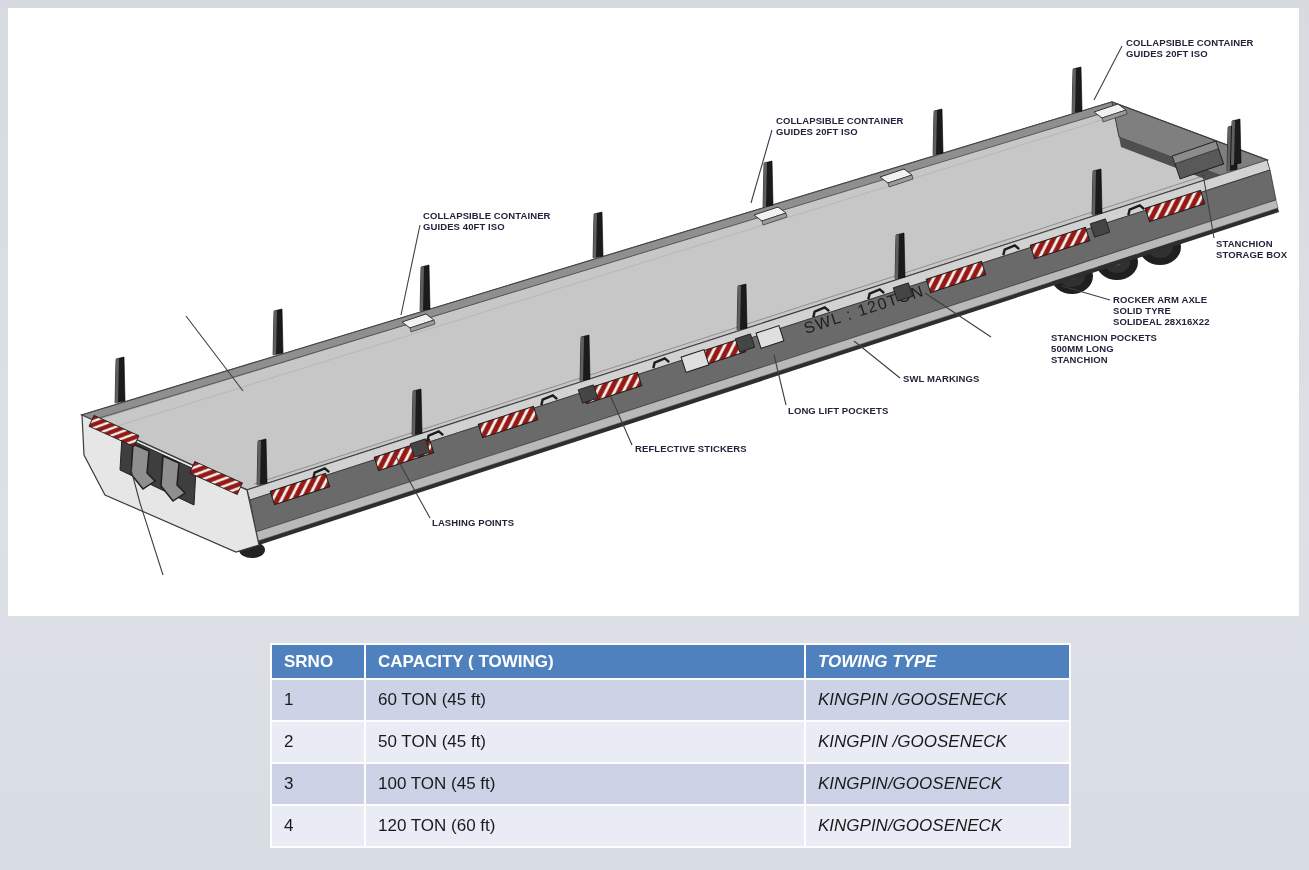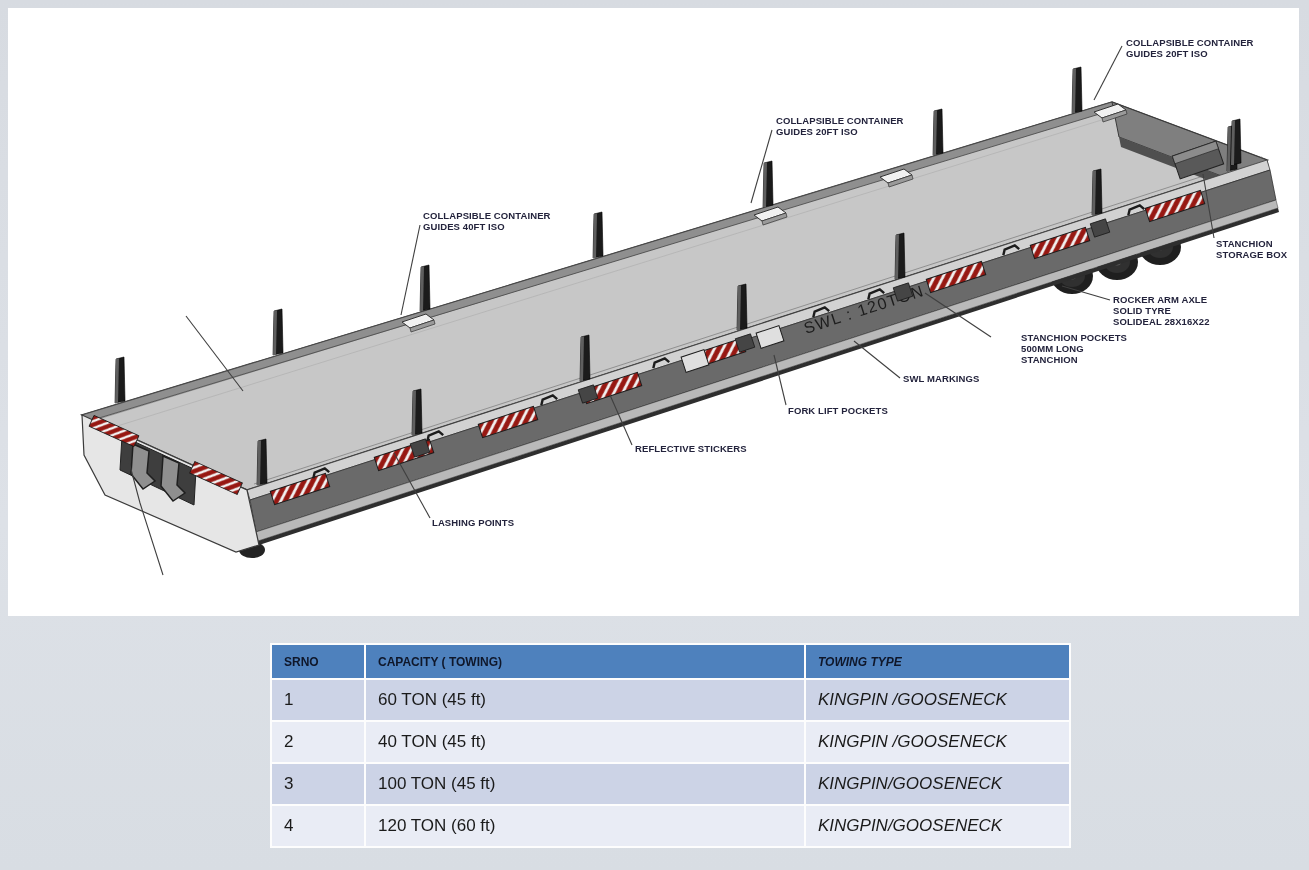--- a/index.html
+++ b/index.html
@@ -28,21 +28,21 @@
     background:#fdfdfd;
     table-layout:fixed;
   }
   table.spec th, table.spec td{
     font-family:"Liberation Sans",sans-serif;
     padding:0 0 0 12px;text-align:left;vertical-align:middle;
     overflow:hidden;white-space:nowrap;
   }
   table.spec th{
     background:var(--table-header-bg,#4e81bd);
-    color:#0f172a;font-size:12px;font-weight:bold;height:33px;
+    color:#ffffff;font-size:17px;font-weight:bold;height:33px;
   }
   table.spec td{
     font-size:17px;color:#1a1a1a;height:40px;font-weight:normal;
   }
   tr.odd td{background:var(--table-row-odd-bg,#ccd3e6);}
   tr.even td{background:var(--table-row-even-bg,#e9ecf5);}
   .c1{width:80px;} .c2{width:426px;} .c3{width:251px;font-style:italic;}
 </style>
 </head>
 <body>
@@ -200,46 +200,46 @@
 GUIDES 20FT ISO</div>
   <div class="lbl" style="left:768px;top:108px">COLLAPSIBLE CONTAINER
 GUIDES 20FT ISO</div>
   <div class="lbl" style="left:415px;top:203px">COLLAPSIBLE CONTAINER
 GUIDES 40FT ISO</div>
   <div class="lbl right" style="left:1208px;top:231px">STANCHION
 STORAGE BOX</div>
   <div class="lbl" style="left:1105px;top:287px">ROCKER ARM AXLE
 SOLID TYRE
 SOLIDEAL 28X16X22</div>
-  <div class="lbl" style="left:1013px;top:325px">STANCHION POCKETS
+  <div class="lbl" style="left:1043px;top:325px">STANCHION POCKETS
 500MM LONG
 STANCHION</div>
   <div class="lbl" style="left:895px;top:366px">SWL MARKINGS</div>
-  <div class="lbl" style="left:780px;top:398px">FORK LIFT POCKETS</div>
+  <div class="lbl" style="left:780px;top:398px">LONG LIFT POCKETS</div>
   <div class="lbl" style="left:627px;top:436px">REFLECTIVE STICKERS</div>
   <div class="lbl" style="left:424px;top:510px">LASHING POINTS</div>
 </div>
 
 <table class="spec">
   <thead>
     <tr>
       <th class="c1">SRNO</th>
       <th class="c2">CAPACITY  ( TOWING)</th>
       <th class="c3">TOWING TYPE</th>
     </tr>
   </thead>
   <tbody>
     <tr class="odd">
       <td class="c1">1</td>
       <td class="c2">60 TON (45 ft)</td>
       <td class="c3">KINGPIN /GOOSENECK</td>
     </tr>
     <tr class="even">
       <td class="c1">2</td>
-      <td class="c2">40 TON (45 ft)</td>
+      <td class="c2">50 TON (45 ft)</td>
       <td class="c3">KINGPIN /GOOSENECK</td>
     </tr>
     <tr class="odd">
       <td class="c1">3</td>
       <td class="c2">100 TON (45 ft)</td>
       <td class="c3">KINGPIN/GOOSENECK</td>
     </tr>
     <tr class="even">
       <td class="c1">4</td>
       <td class="c2">120 TON (60 ft)</td>

